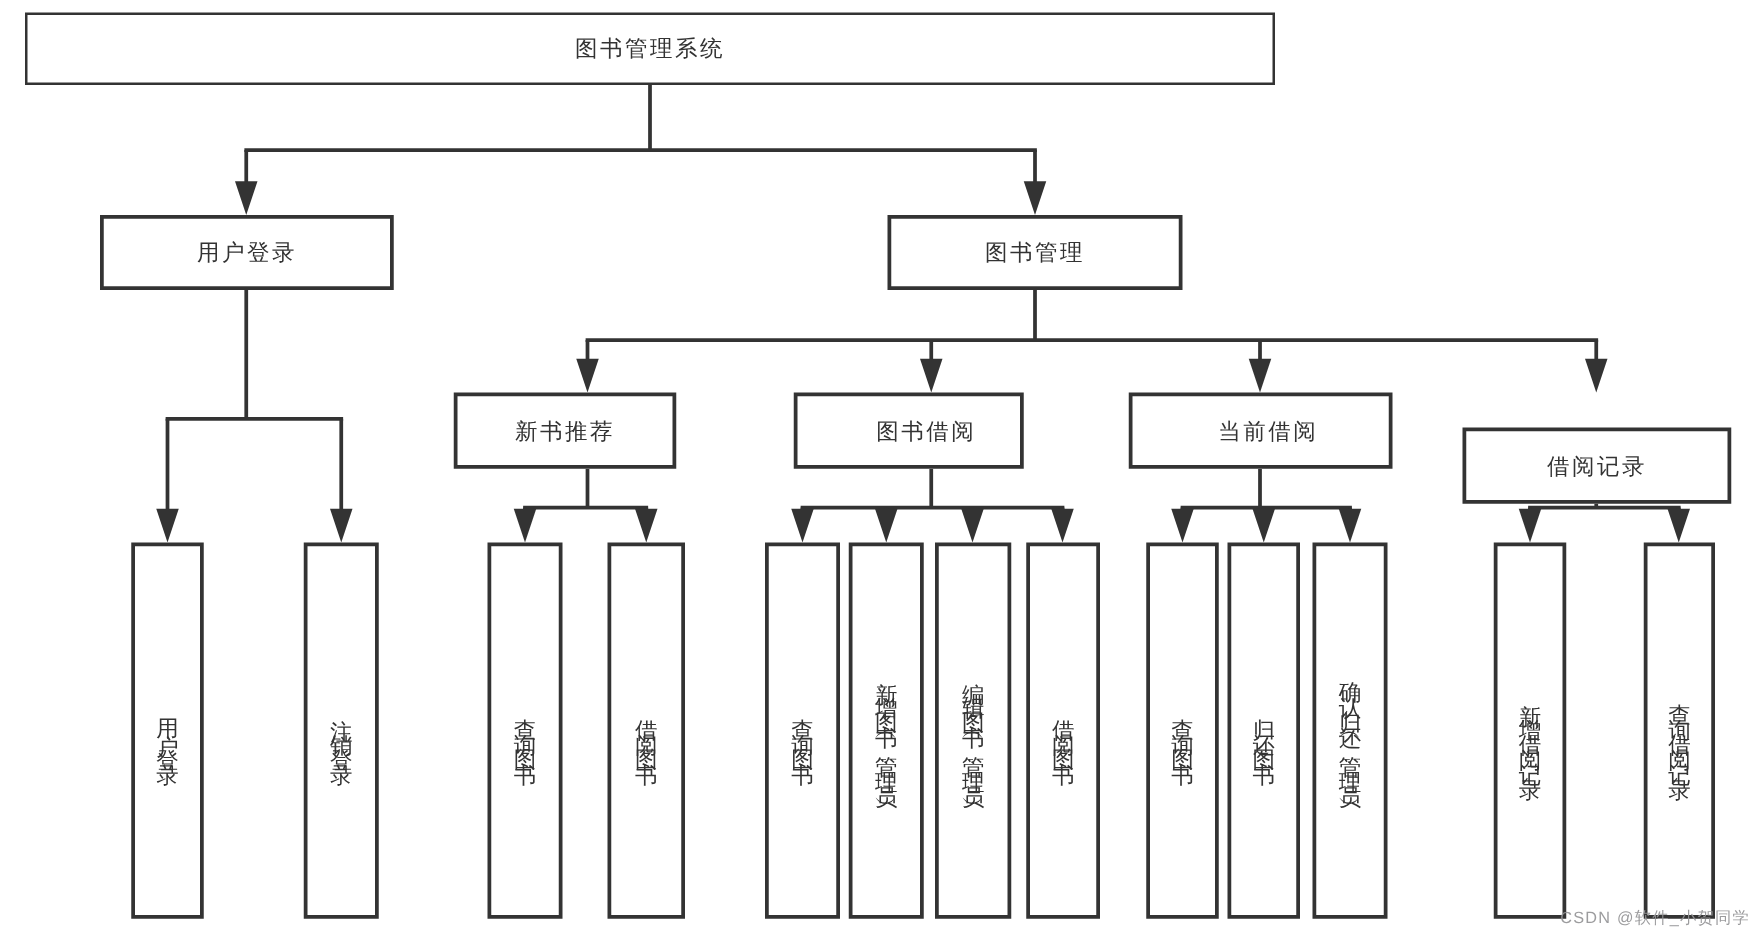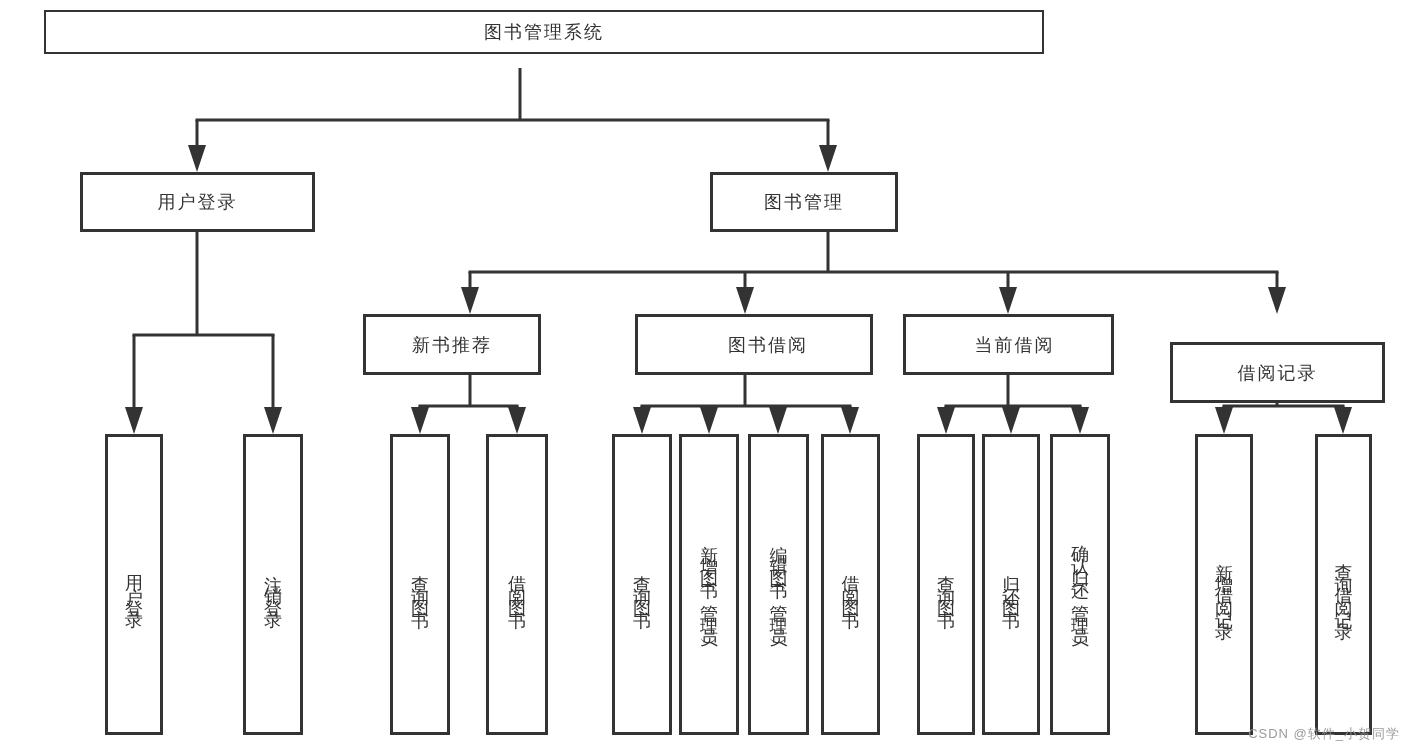--- a/index.html
+++ b/index.html
@@ -105,25 +105,25 @@
       <line x1="1080" y1="406" x2="1080" y2="411" stroke="#333333" stroke-width="3"></line>
       <polygon points="1071,407 1089,407 1080,434" fill="#333333"></polygon>
       <line x1="1277" y1="375" x2="1277" y2="406" stroke="#333333" stroke-width="3"></line>
       <line x1="1222.5" y1="406" x2="1344.5" y2="406" stroke="#333333" stroke-width="3"></line>
       <line x1="1224" y1="406" x2="1224" y2="411" stroke="#333333" stroke-width="3"></line>
       <polygon points="1215,407 1233,407 1224,434" fill="#333333"></polygon>
       <line x1="1343" y1="406" x2="1343" y2="411" stroke="#333333" stroke-width="3"></line>
       <polygon points="1334,407 1352,407 1343,434" fill="#333333"></polygon>
     </svg>
   <div id="nodes">
-      <div class="node root" style="left: 20px; top: 10px; width: 1000px; height: 44px; border-color: rgb(51, 51, 51); color: rgb(51, 51, 51); margin-left: 24px;">图书管理系统</div>
+      <div class="node root" style="left: 20px; top: 10px; width: 1000px; height: 58px; border-color: rgb(51, 51, 51); color: rgb(51, 51, 51);">图书管理系统</div>
       <div class="node" style="left: 80px; top: 172px; width: 235px; height: 60px; border-color: rgb(51, 51, 51); color: rgb(51, 51, 51);">用户登录</div>
-      <div class="node" style="left: 710px; top: 172px; width: 188px; height: 60px; border-color: rgb(51, 51, 51); color: rgb(51, 51, 51);">图书管理</div>
+      <div class="node" style="left: 710px; top: 172px; width: 236px; height: 60px; border-color: rgb(51, 51, 51); color: rgb(51, 51, 51);">图书管理</div>
       <div class="node" style="left: 363px; top: 314px; width: 178px; height: 61px; border-color: rgb(51, 51, 51); color: rgb(51, 51, 51);">新书推荐</div>
-      <div class="node" style="left: 635px; top: 314px; width: 238px; height: 61px; border-color: rgb(51, 51, 51); color: rgb(51, 51, 51); padding-left: 28px;">图书借阅</div>
+      <div class="node" style="left: 635px; top: 314px; width: 184px; height: 61px; border-color: rgb(51, 51, 51); color: rgb(51, 51, 51); padding-left: 28px;">图书借阅</div>
       <div class="node" style="left: 903px; top: 314px; width: 211px; height: 61px; border-color: rgb(51, 51, 51); color: rgb(51, 51, 51); padding-left: 12px;">当前借阅</div>
       <div class="node" style="left: 1170px; top: 314px; width: 215px; height: 61px; border-color: rgb(51, 51, 51); color: rgb(51, 51, 51); margin-top: 28px;">借阅记录</div>
       <div class="node vertical" style="left: 105px; top: 434px; width: 58px; height: 301px; border-color: rgb(51, 51, 51); color: rgb(51, 51, 51);">用户登录</div>
       <div class="node vertical" style="left: 243px; top: 434px; width: 60px; height: 301px; border-color: rgb(51, 51, 51); color: rgb(51, 51, 51);">注销登录</div>
       <div class="node vertical" style="left: 390px; top: 434px; width: 60px; height: 301px; border-color: rgb(51, 51, 51); color: rgb(51, 51, 51);">查询图书</div>
       <div class="node vertical" style="left: 486px; top: 434px; width: 62px; height: 301px; border-color: rgb(51, 51, 51); color: rgb(51, 51, 51);">借阅图书</div>
       <div class="node vertical" style="left: 612px; top: 434px; width: 60px; height: 301px; border-color: rgb(51, 51, 51); color: rgb(51, 51, 51);">查询图书</div>
       <div class="node vertical" style="left: 679px; top: 434px; width: 60px; height: 301px; border-color: rgb(51, 51, 51); color: rgb(51, 51, 51);">新增图书（管理员）</div>
       <div class="node vertical" style="left: 748px; top: 434px; width: 61px; height: 301px; border-color: rgb(51, 51, 51); color: rgb(51, 51, 51);">编辑图书（管理员）</div>
       <div class="node vertical" style="left: 821px; top: 434px; width: 59px; height: 301px; border-color: rgb(51, 51, 51); color: rgb(51, 51, 51);">借阅图书</div>

